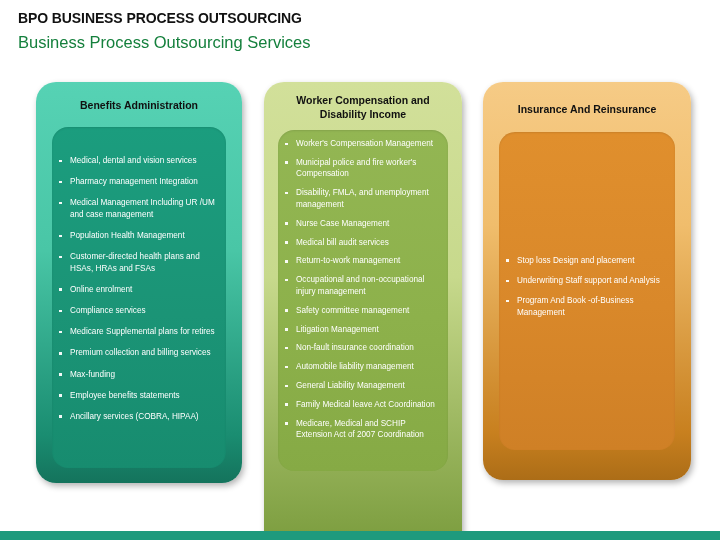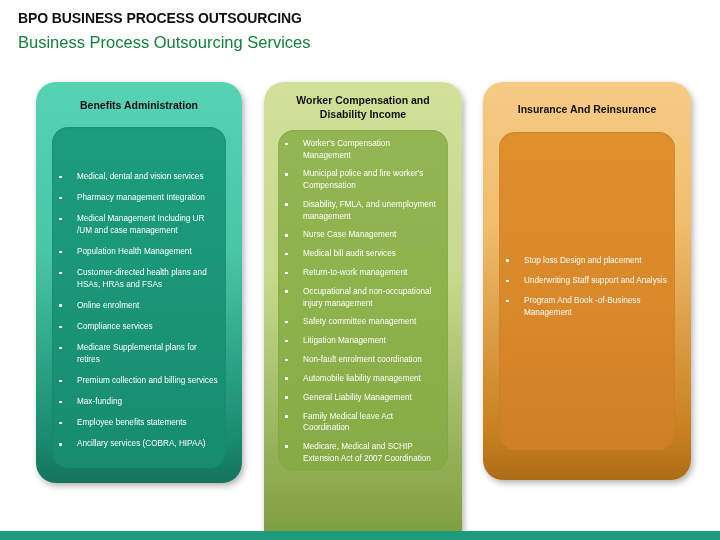--- a/index.html
+++ b/index.html
@@ -70,21 +70,21 @@
   .item-list {
     list-style: none;
     margin: 0;
     padding: 0;
   }
   .item-list li {
     position: relative;
     color: #ffffff;
     font-size: 8.2px;
     line-height: 1.42;
-    padding-left: 25px;
+    padding-left: 18px;
     padding-right: 8px;
   }
   .item-list li .bullet {
     position: absolute;
     left: 7px;
     top: 4.5px;
     width: 2.6px;
     height: 2.6px;
     background: #ffffff;
     opacity: 0.95;
@@ -100,21 +100,21 @@
   }
   #card-benefits .card-title { top: 17px; }
   #panel-benefits {
     left: 16px;
     top: 45px;
     width: 174px;
     height: 341px;
     background: linear-gradient(180deg, #199a7c 0%, #1a9478 55%, #18store 100%);
     background: linear-gradient(180deg, #1b9d7e 0%, #1b9476 55%, #178c6f 100%);
   }
-  #panel-benefits .item-list { margin-top: 44px; }
+  #panel-benefits .item-list { margin-top: 28px; }
   #panel-benefits .item-list li { margin-bottom: 9.5px; }
 
   
   #card-worker {
     left: 264px;
     top: 82px;
     width: 198px;
     height: 513px;
     background: linear-gradient(180deg, #d2e09a 0%, #c7d98c 38%, #7e9f41 88%, #6b8a34 100%);
   }
@@ -191,21 +191,21 @@
     <ul class="item-list">
       <li><span class="bullet"></span><span>Worker's Compensation Management</span></li>
       <li><span class="bullet"></span><span>Municipal police and fire worker's Compensation</span></li>
       <li><span class="bullet"></span><span>Disability, FMLA, and unemployment management</span></li>
       <li><span class="bullet"></span><span>Nurse Case Management</span></li>
       <li><span class="bullet"></span><span>Medical bill audit services</span></li>
       <li><span class="bullet"></span><span>Return-to-work management</span></li>
       <li><span class="bullet"></span><span>Occupational and non-occupational injury management</span></li>
       <li><span class="bullet"></span><span>Safety committee management</span></li>
       <li><span class="bullet"></span><span>Litigation Management</span></li>
-      <li><span class="bullet"></span><span>Non-fault enrolment coordination</span></li>
+      <li><span class="bullet"></span><span>Non-fault insurance coordination</span></li>
       <li><span class="bullet"></span><span>Automobile liability management</span></li>
       <li><span class="bullet"></span><span>General Liability Management</span></li>
       <li><span class="bullet"></span><span>Family Medical leave Act Coordination</span></li>
       <li><span class="bullet"></span><span>Medicare, Medical and SCHIP Extension Act of 2007 Coordination</span></li>
     </ul>
   </div>
 </div>
 
 <div class="card" id="card-insurance">
   <div class="card-title">Insurance And Reinsurance</div>

